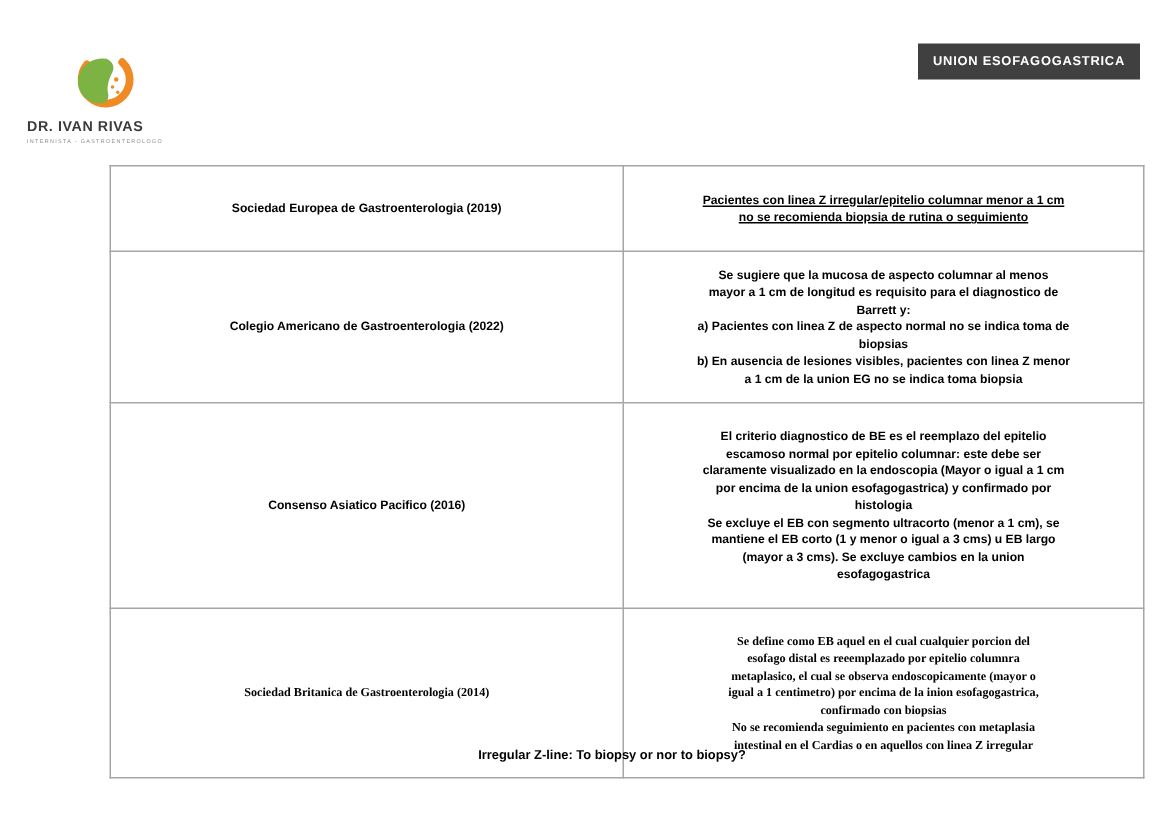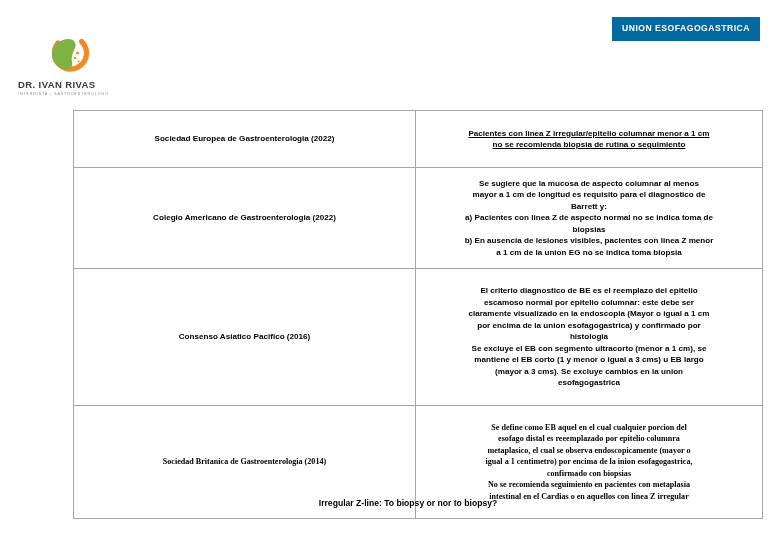--- a/index.html
+++ b/index.html
@@ -122,26 +122,26 @@
       <path d="M22 3 C12 3 5 10 5 19 C5 27 12 33 20 33 C24 33 26 30 25 26 C24 21 26 16 28 12 C30 8 27 3 22 3 Z" fill="#7cb342"></path>
       <circle cx="30.5" cy="17" r="1.5" fill="#f08a24"></circle>
       <circle cx="28" cy="22" r="1.2" fill="#f08a24"></circle>
       <circle cx="31.5" cy="25.5" r="1.1" fill="#f08a24"></circle>
     </svg>
   </div>
   <div class="logo-name">DR. IVAN RIVAS</div>
   <div class="logo-sub">INTERNISTA - GASTROENTEROLOGO</div>
 </div>
 
-<div class="title-banner" style="background: #0369a1; color: rgb(255, 255, 255);">UNION ESOFAGOGASTRICA</div>
+<div class="title-banner" style="background: #404040; color: rgb(255, 255, 255); margin-top: 12px;">UNION ESOFAGOGASTRICA</div>
 
 <table class="guideline-table">
   <tbody>
     <tr class="row-1">
-      <td class="col-org" style="border-color: rgb(166, 166, 166);">Sociedad Europea de Gastroenterologia (2022)</td>
+      <td class="col-org" style="border-color: rgb(166, 166, 166);">Sociedad Europea de Gastroenterologia (2019)</td>
       <td class="col-rec" style="border-color: rgb(166, 166, 166); text-decoration: underline;">
           <span class="rec-line">Pacientes con linea Z irregular/epitelio columnar menor a 1 cm</span>
           <span class="rec-line">no se recomienda biopsia de rutina o seguimiento</span>
         </td>
     </tr>
     <tr class="row-2">
       <td class="col-org" style="border-color: rgb(166, 166, 166);">Colegio Americano de Gastroenterologia (2022)</td>
       <td class="col-rec" style="border-color: rgb(166, 166, 166);">
           <span class="rec-line">Se sugiere que la mucosa de aspecto columnar al menos</span>
           <span class="rec-line">mayor  a 1 cm de longitud es requisito para el diagnostico de</span>

